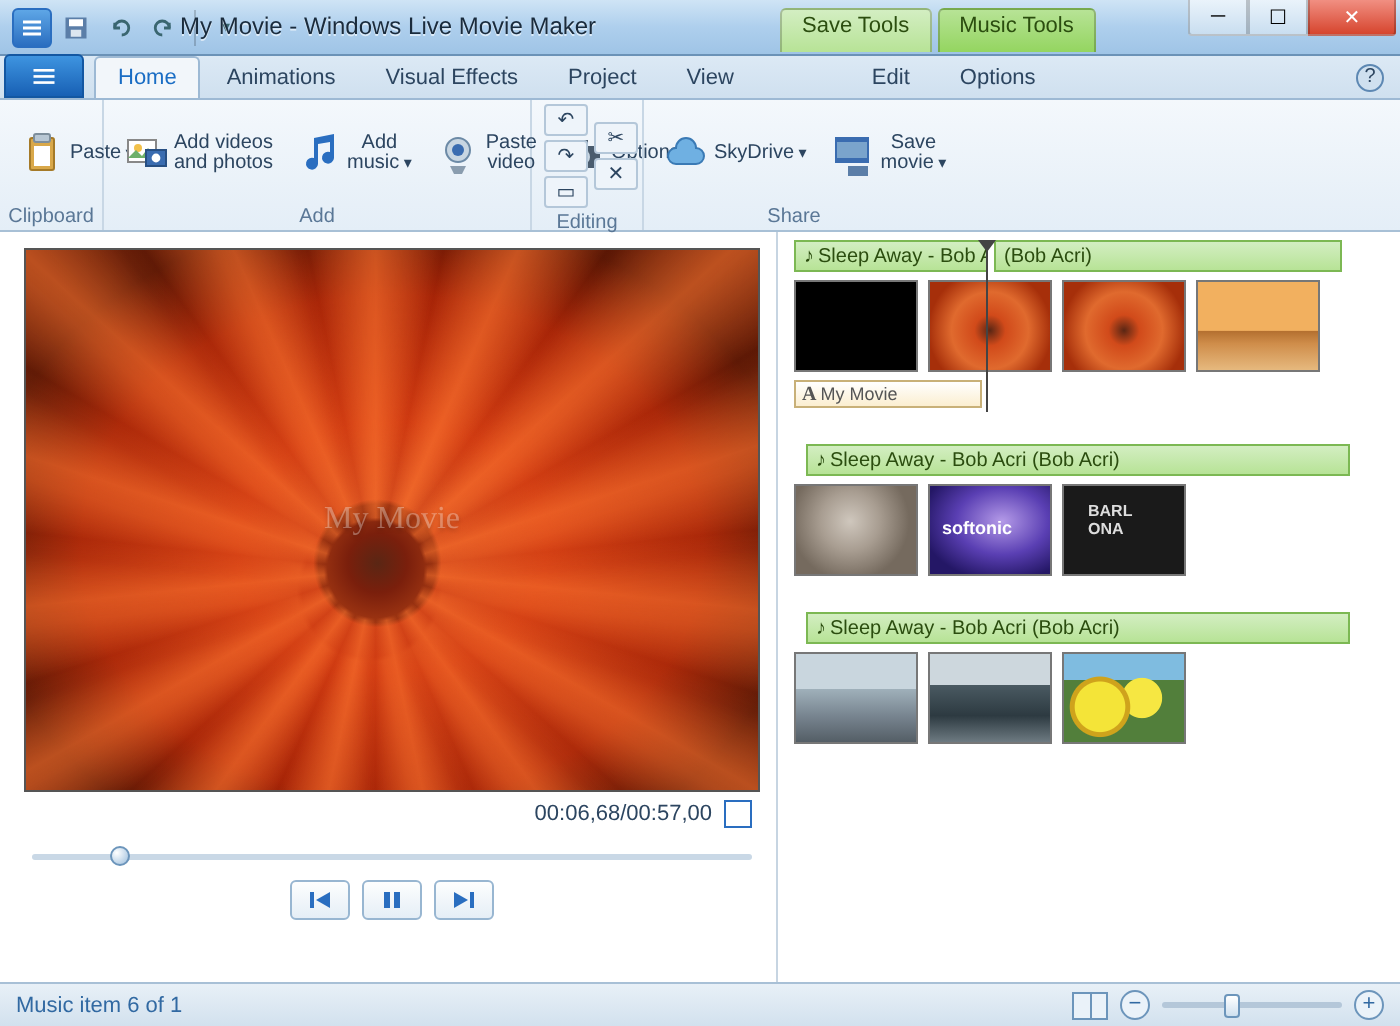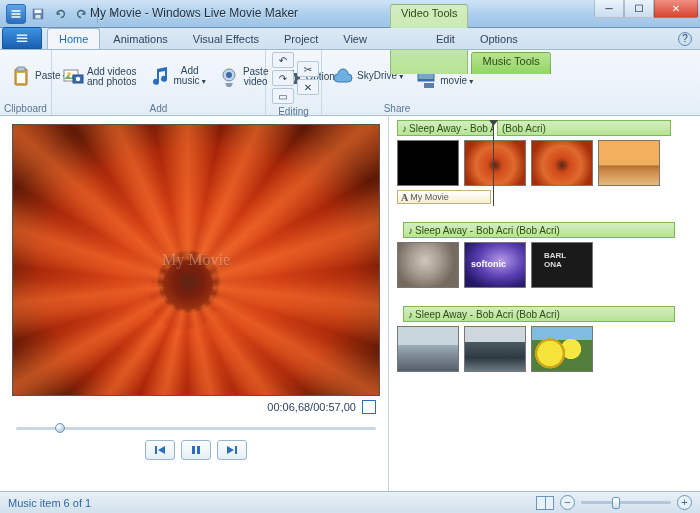--- a/index.html
+++ b/index.html
@@ -9,21 +9,21 @@
 .titlebar { height: 28px; background: linear-gradient(#cfe4f5, #aecfed 50%, #9fc4e6); display: flex; align-items: center; position: relative; border-bottom: 1px solid #6b92b7; }
 .qat { display: flex; align-items: center; gap: 2px; padding-left: 6px; }
 .app-btn { width: 20px; height: 20px; background: linear-gradient(#5ea6e6, #2a6ec0); border-radius: 3px; border: 1px solid #2a6ec0; display:flex; align-items:center; justify-content:center; }
 .app-btn svg { width:12px; height:12px; }
 .qat-btn { width: 20px; height: 20px; display: flex; align-items: center; justify-content: center; border-radius: 2px; }
 .qat-sep { width:1px; height:18px; background: rgba(0,0,0,.18); margin: 0 3px;}
 .title-text { position: absolute; left: 90px; top: 6px; font-size: 12px; color: #1a2b3c; text-shadow: 0 1px rgba(255,255,255,.6);}
 .contextual { position: absolute; left: 390px; top: 4px; display: flex; gap: 3px; }
 .ctx-tab { font-size: 11px; padding: 2px 10px 7px; border: 1px solid rgba(0,0,0,.2); border-bottom: none; border-radius: 3px 3px 0 0; }
 .ctx-video { background: linear-gradient(#d3eec2, #b7e396); color:#2b4d0f; }
-.ctx-music { background: linear-gradient(#b7e396, #94d560); color:#2b4d0f;margin-top:48px; }
+.ctx-music { background: linear-gradient(#b7e396, #94d560); color:#2b4d0f; }
 .winbtns { position: absolute; right: 2px; top: 0; display: flex; }
 .winbtn { width: 30px; height: 18px; border: 1px solid rgba(0,0,0,.2); border-top: none; display:flex; align-items:center; justify-content:center; font-size:10px; }
 .winbtn.min { background: linear-gradient(#eaf3fb,#c9def0); border-radius: 0 0 0 2px;}
 .winbtn.max { background: linear-gradient(#eaf3fb,#c9def0);}
 .winbtn.close { background: linear-gradient(#f18f82,#d6452e); color:#fff; width:44px; border-radius: 0 0 2px 0;}
 
 
 .tabstrip { height: 22px; background: linear-gradient(#dce9f5,#cfe0ef); display: flex; align-items: flex-end; border-bottom: 1px solid #9db9d4; padding-left: 2px; gap:1px; position:relative;}
 .file-tab { width: 40px; height: 22px; background: linear-gradient(#3e94e0,#1860b4); border-radius: 3px 3px 0 0; display:flex; align-items:center; justify-content:center; margin-right:4px; border:1px solid #1357a2;}
 .file-tab svg { width: 14px; height:14px; }
@@ -161,21 +161,21 @@
         <svg width="14" height="14" viewBox="0 0 16 16">
           <path d="M11 8 A4 4 0 1 0 7 12" fill="none" stroke="#3a6670" stroke-width="1.6"></path>
           <path d="M11 5 L11 8 L8 8" fill="none" stroke="#3a6670" stroke-width="1.6"></path>
         </svg>
       </div>
     <div class="qat-sep"></div>
     <div class="qat-btn" style="font-size:8px;color:#3a6670;">▾</div>
   </div>
   <div class="title-text">My Movie - Windows Live Movie Maker</div>
   <div class="contextual">
-    <div class="ctx-tab ctx-video">Video Tools</div>
+    <div class="ctx-tab ctx-video">Save Tools</div>
     <div class="ctx-tab ctx-music">Music Tools</div>
   </div>
   <div class="winbtns">
     <div class="winbtn min">─</div>
     <div class="winbtn max">☐</div>
     <div class="winbtn close">✕</div>
   </div>
 </div>
 
 <div class="tabstrip">

